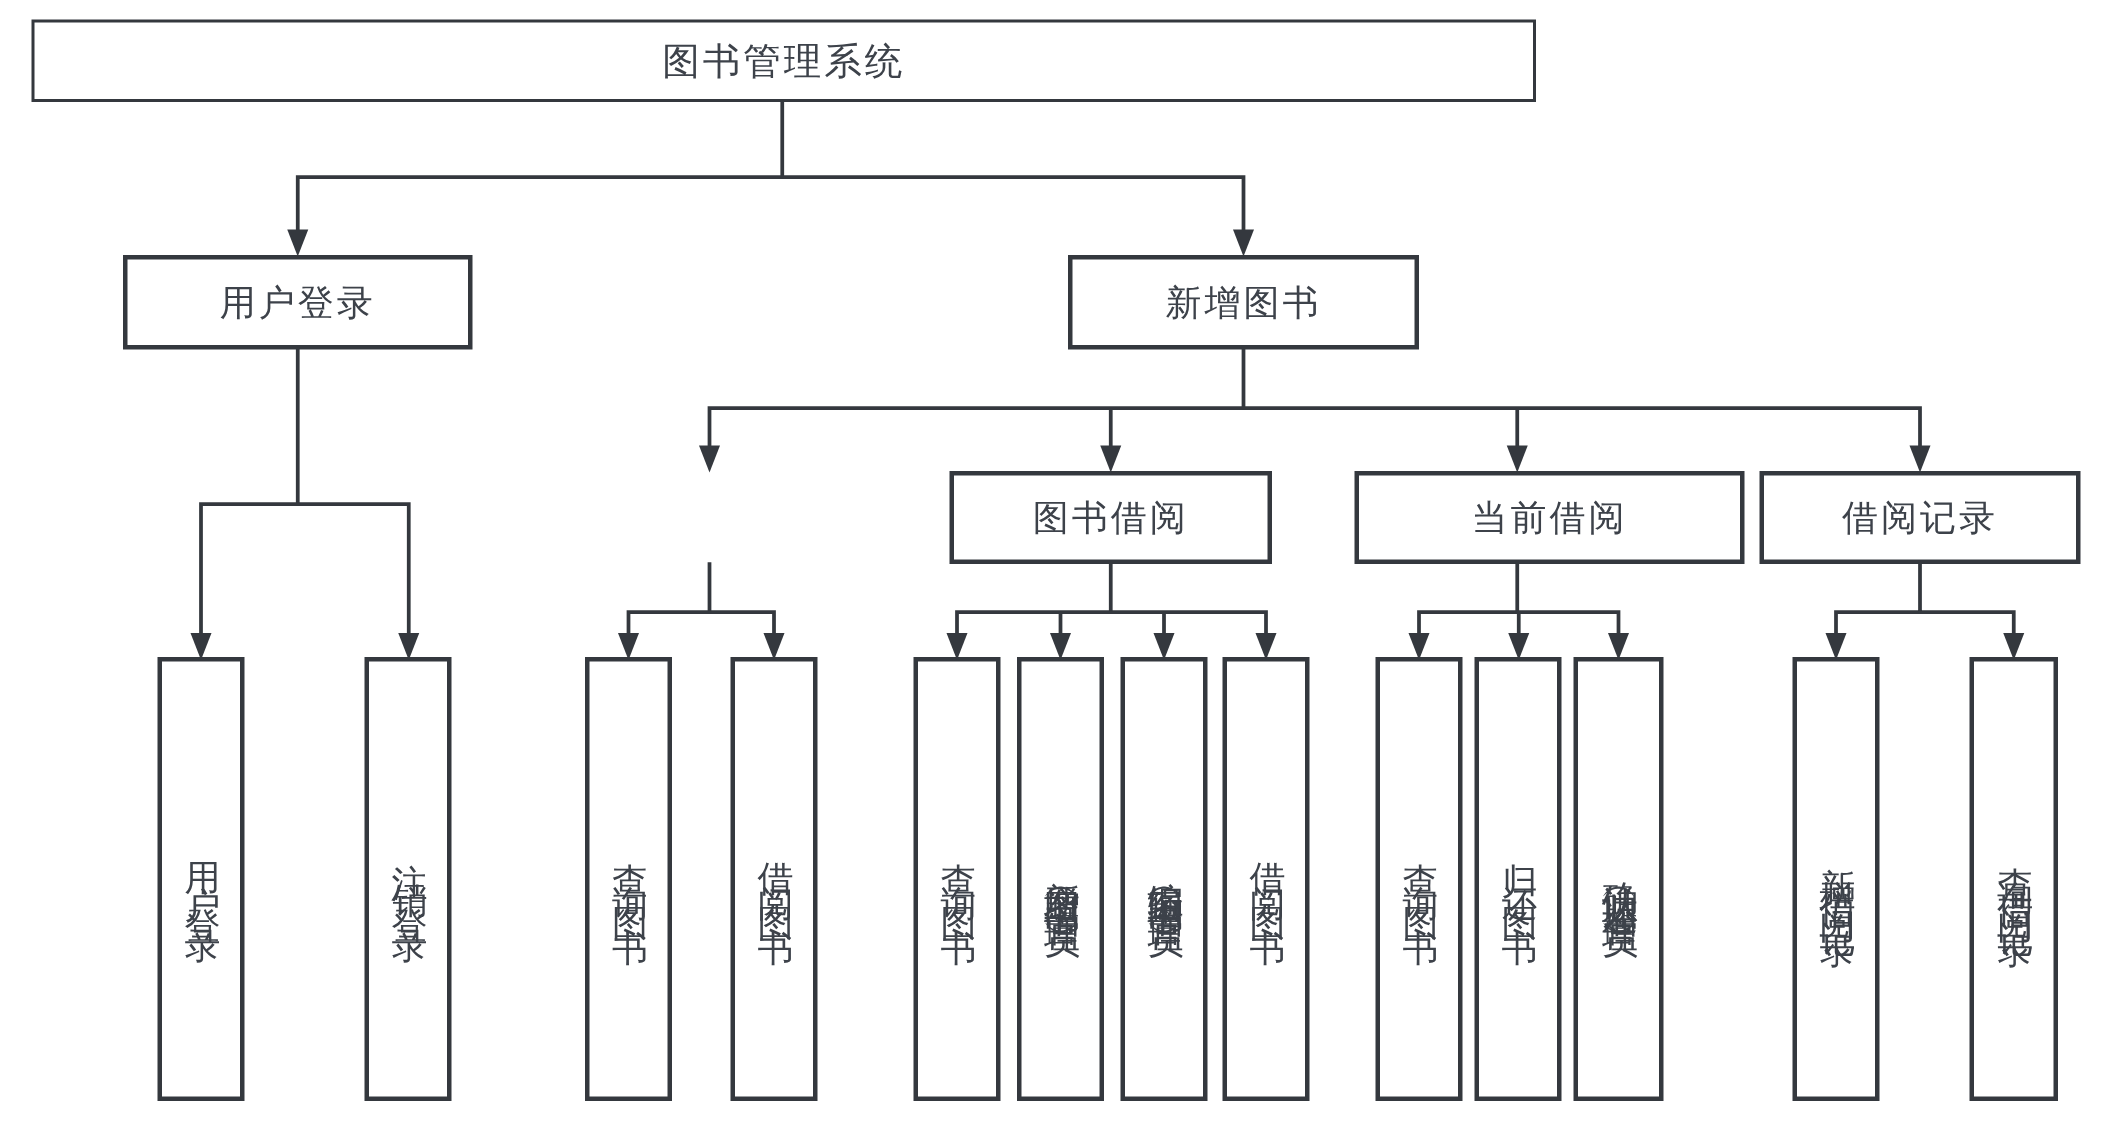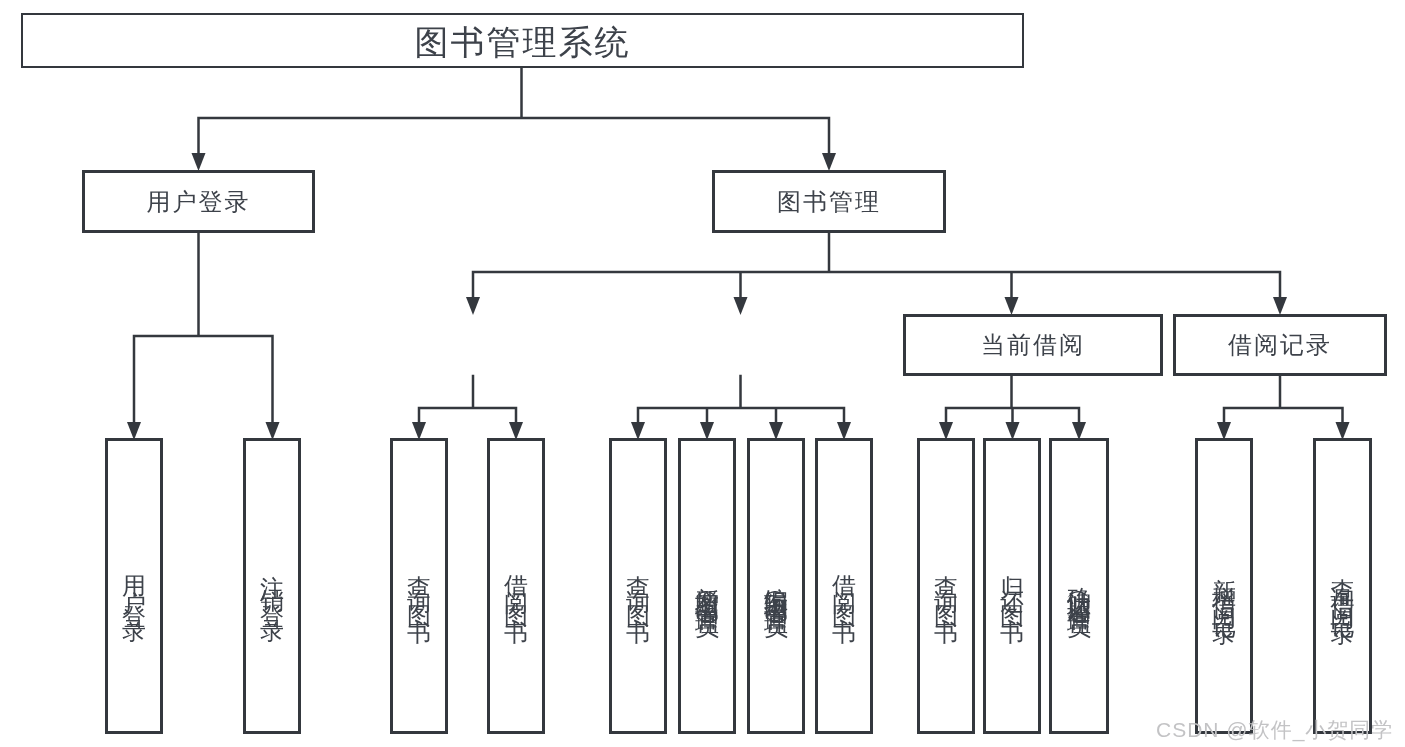--- a/index.html
+++ b/index.html
@@ -32,22 +32,21 @@
     align-items: center;
     justify-content: center;
     z-index: 2;
     font-size: 24px;
     color: #3d424a;
     letter-spacing: 2px;
     white-space: nowrap;
   }
   .node.root {
     border-width: 2px;
-    font-size: 34px;
-    align-items: flex-end;
+    font-size: 25px;
   }
   .leaf {
     position: absolute;
     top: 438px;
     width: 58px;
     height: 296px;
     box-sizing: border-box;
     background: #ffffff;
     border: 3px solid #34383e;
     display: flex;
@@ -111,23 +110,26 @@
   </svg>
 
   <div class="node root" style="left:21px;top:13px;width:1003px;height:55px">
     <span>图书管理系统</span>
   </div>
 
   <div class="node" style="left:82px;top:170px;width:233px;height:63px">
     <span>用户登录</span>
   </div>
   <div class="node" style="left:712px;top:170px;width:234px;height:63px">
-    <span>图书管理</span>
+    <span>新增图书</span>
   </div>
 
+  <div class="node" style="left:633px;top:314px;width:215px;height:62px">
+    <span>图书借阅</span>
+  </div>
   <div class="node" style="left:903px;top:314px;width:260px;height:62px">
     <span>当前借阅</span>
   </div>
   <div class="node" style="left:1173px;top:314px;width:214px;height:62px">
     <span>借阅记录</span>
   </div>
 
   <div class="leaf" style="left:105px">
     <span class="vtext" style="letter-spacing: 15px;">用户登录</span>
   </div>
@@ -165,15 +167,14 @@
     <span class="vtext" style="letter-spacing: 4px;">确认归还（管理员）</span>
   </div>
 
   <div class="leaf" style="left:1195px">
     <span class="vtext" style="letter-spacing: 9px;">新增借阅记录</span>
   </div>
   <div class="leaf" style="left:1313px;width:59px">
     <span class="vtext" style="letter-spacing: 9px;">查询借阅记录</span>
   </div>
 
-  <div class="watermark">CSDN @软件_小贺同学</div>
 
 </div>
 
 </body></html>

